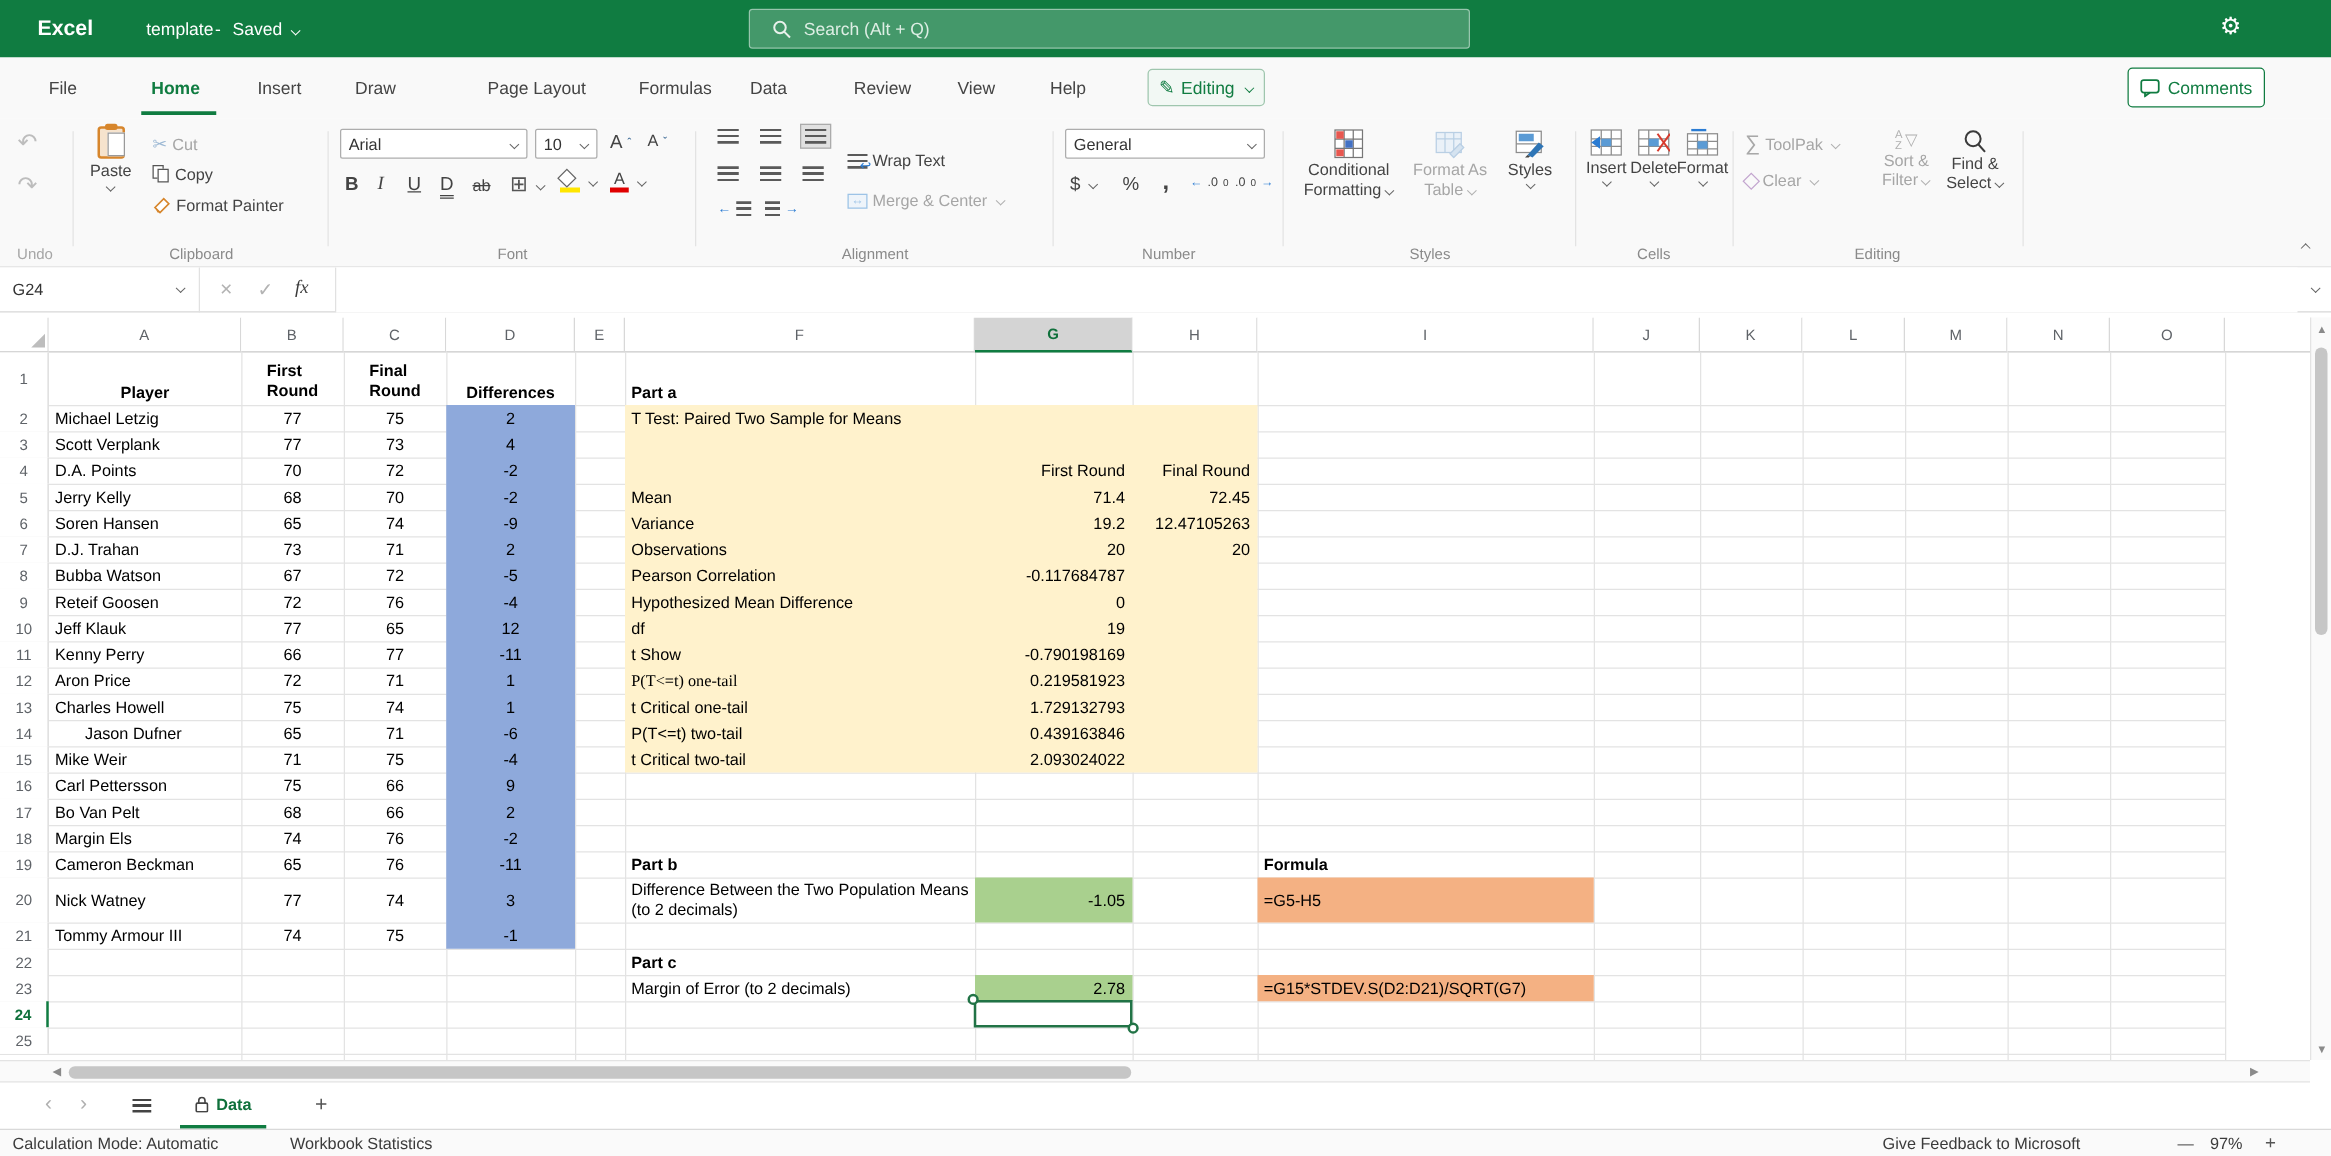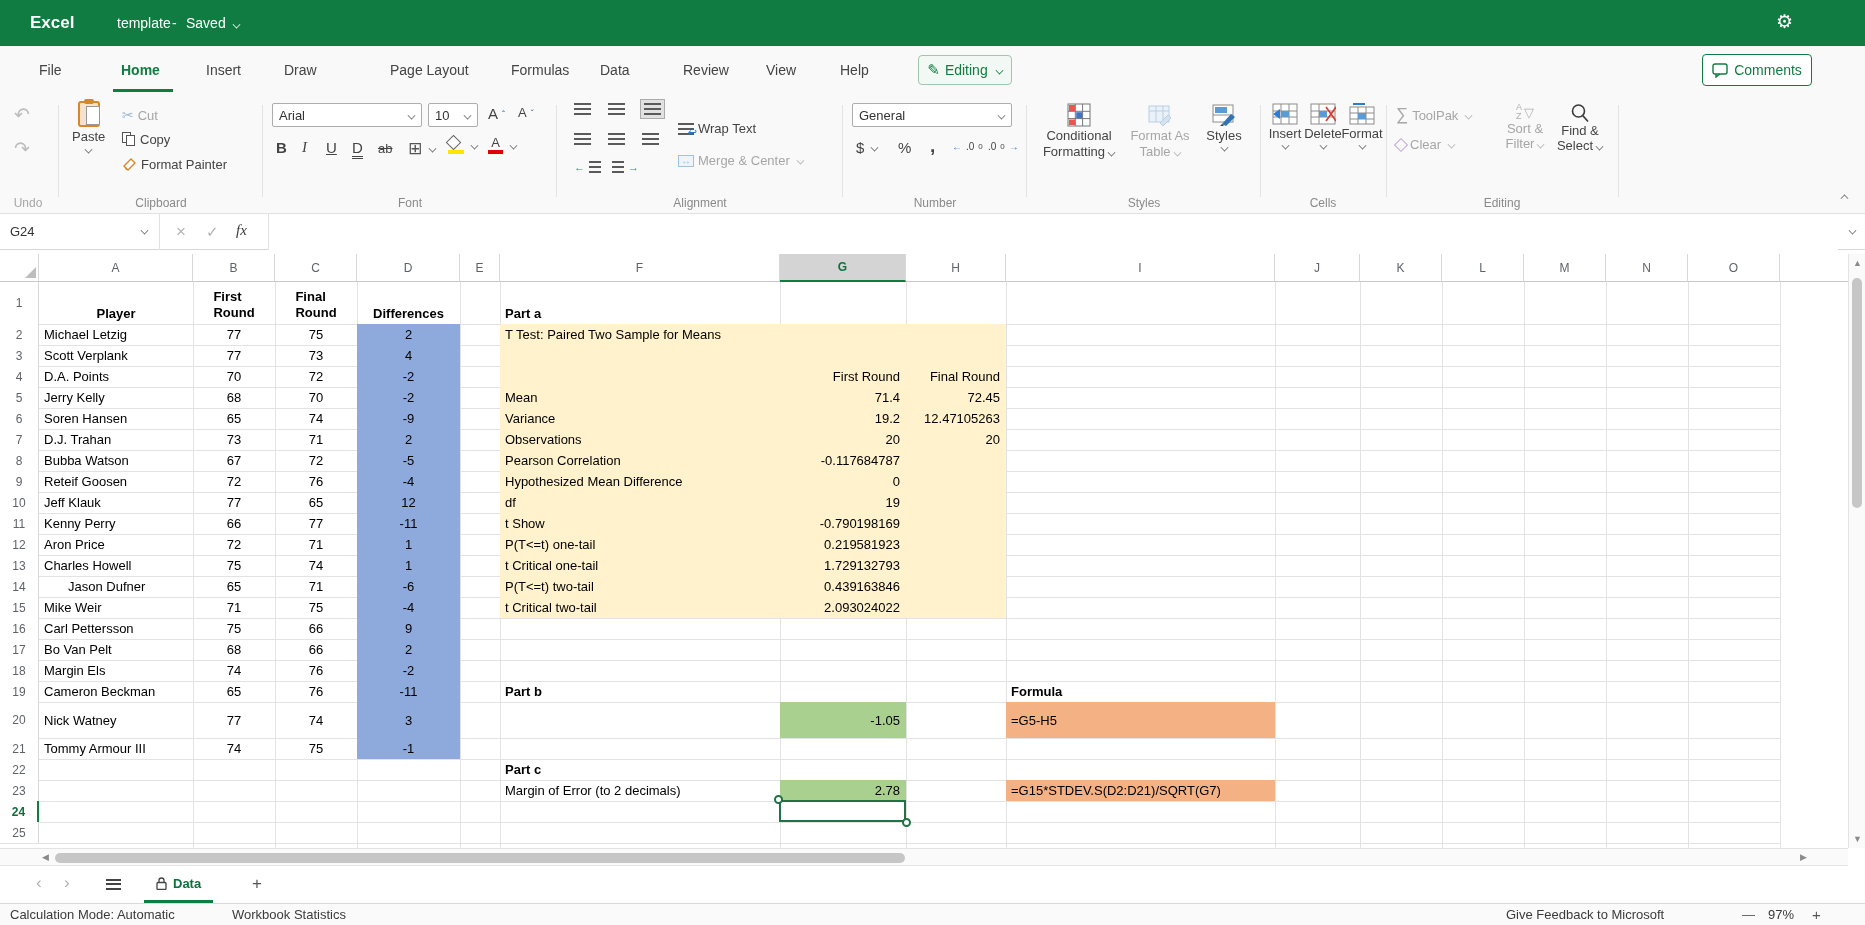--- a/index.html
+++ b/index.html
@@ -65,20 +65,27 @@
   .hamb{display:inline-block;width:15px;height:11px;background:repeating-linear-gradient(#444 0 2px,transparent 2px 4.5px)}
 </style>
 </head>
 <body>
 
 <div id="topbar">
   <span class="app">Excel</span>
   <span class="doc">template</span>
   <span class="sep">-</span>
   <span class="saved"><span>Saved</span> <span class="cv white"></span></span>
+  <div id="searchbox">
+    <svg width="15" height="15" viewBox="0 0 15 15">
+        <circle cx="6" cy="6" r="4.6" fill="none" stroke="#e8f1eb" stroke-width="1.6"></circle>
+        <line x1="9.5" y1="9.5" x2="14" y2="14" stroke="#e8f1eb" stroke-width="1.6"></line>
+      </svg>
+    <input placeholder="Search (Alt + Q)" style="">
+  </div>
   <span class="gear">⚙</span>
 </div>
 
 <div id="menubar">
   <span class="mtab" style="left:39px">File</span>
   <span class="mtab active" style="left:121px">Home</span>
   <div id="home-underline" style="left:113px;width:60px"></div>
   <span class="mtab" style="left:206px">Insert</span>
   <span class="mtab" style="left:284px">Draw</span>
   <span class="mtab" style="left:390px">Page Layout</span>
@@ -548,30 +555,31 @@
     <div class="cell r" style="left: 780px; top: 175px; width: 126px; height: 21px;">20</div>
     <div class="cell r" style="left: 906px; top: 175px; width: 100px; height: 21px;">20</div>
     <div class="cell" style="left: 500px; top: 196px; width: 280px; height: 21px;">Pearson Correlation</div>
     <div class="cell r" style="left: 780px; top: 196px; width: 126px; height: 21px;">-0.117684787</div>
     <div class="cell" style="left: 500px; top: 217px; width: 280px; height: 21px;">Hypothesized Mean Difference</div>
     <div class="cell r" style="left: 780px; top: 217px; width: 126px; height: 21px;">0</div>
     <div class="cell" style="left: 500px; top: 238px; width: 280px; height: 21px;">df</div>
     <div class="cell r" style="left: 780px; top: 238px; width: 126px; height: 21px;">19</div>
     <div class="cell" style="left: 500px; top: 259px; width: 280px; height: 21px;">t Show</div>
     <div class="cell r" style="left: 780px; top: 259px; width: 126px; height: 21px;">-0.790198169</div>
-    <div class="cell" style="left: 500px; top: 280px; width: 280px; height: 21px;">P(T&lt;=t) one-tail</div>
+    <div class="cell" style="left: 500px; top: 280px; width: 280px; height: 21px; font-family: Liberation Serif, serif;">P(T&lt;=t) one-tail</div>
     <div class="cell r" style="left: 780px; top: 280px; width: 126px; height: 21px;">0.219581923</div>
     <div class="cell" style="left: 500px; top: 301px; width: 280px; height: 21px;">t Critical one-tail</div>
     <div class="cell r" style="left: 780px; top: 301px; width: 126px; height: 21px;">1.729132793</div>
     <div class="cell" style="left: 500px; top: 322px; width: 280px; height: 21px;">P(T&lt;=t) two-tail</div>
     <div class="cell r" style="left: 780px; top: 322px; width: 126px; height: 21px;">0.439163846</div>
     <div class="cell" style="left: 500px; top: 343px; width: 280px; height: 21px;">t Critical two-tail</div>
     <div class="cell r" style="left: 780px; top: 343px; width: 126px; height: 21px;">2.093024022</div>
     <div class="cell b" style="left: 500px; top: 427px; width: 280px; height: 21px;">Part b</div>
     <div class="cell b" style="left: 1006px; top: 427px; width: 269px; height: 21px;">Formula</div>
+    <div class="cell wrap" style="left: 500px; top: 448px; width: 280px; height: 36px; white-space: pre-line;">Difference Between the Two Population Means (to 2 decimals)</div>
     <div class="cell r" style="left: 780px; top: 448px; width: 126px; height: 36px; background: rgb(169, 208, 142); z-index: 3;">-1.05</div>
     <div class="cell" style="left: 1006px; top: 448px; width: 269px; height: 36px; background: rgb(244, 177, 131); z-index: 3;">=G5-H5</div>
     <div class="cell b" style="left: 500px; top: 505px; width: 280px; height: 21px;">Part c</div>
     <div class="cell" style="left: 500px; top: 526px; width: 280px; height: 21px;">Margin of Error (to 2 decimals)</div>
     <div class="cell r" style="left: 780px; top: 526px; width: 126px; height: 21px; background: rgb(169, 208, 142); z-index: 3;">2.78</div>
     <div class="cell" style="left: 1006px; top: 526px; width: 269px; height: 21px; background: rgb(244, 177, 131); z-index: 3;">=G15*STDEV.S(D2:D21)/SQRT(G7)</div>
     <div style="position: absolute; z-index: 4; left: 779px; top: 546px; width: 127px; height: 22px; border: 2px solid rgb(33, 115, 70);"></div>
     <div class="handle" style="left: 774px; top: 541px;"></div>
     <div class="handle" style="left: 902px; top: 564px;"></div>
   </div>

